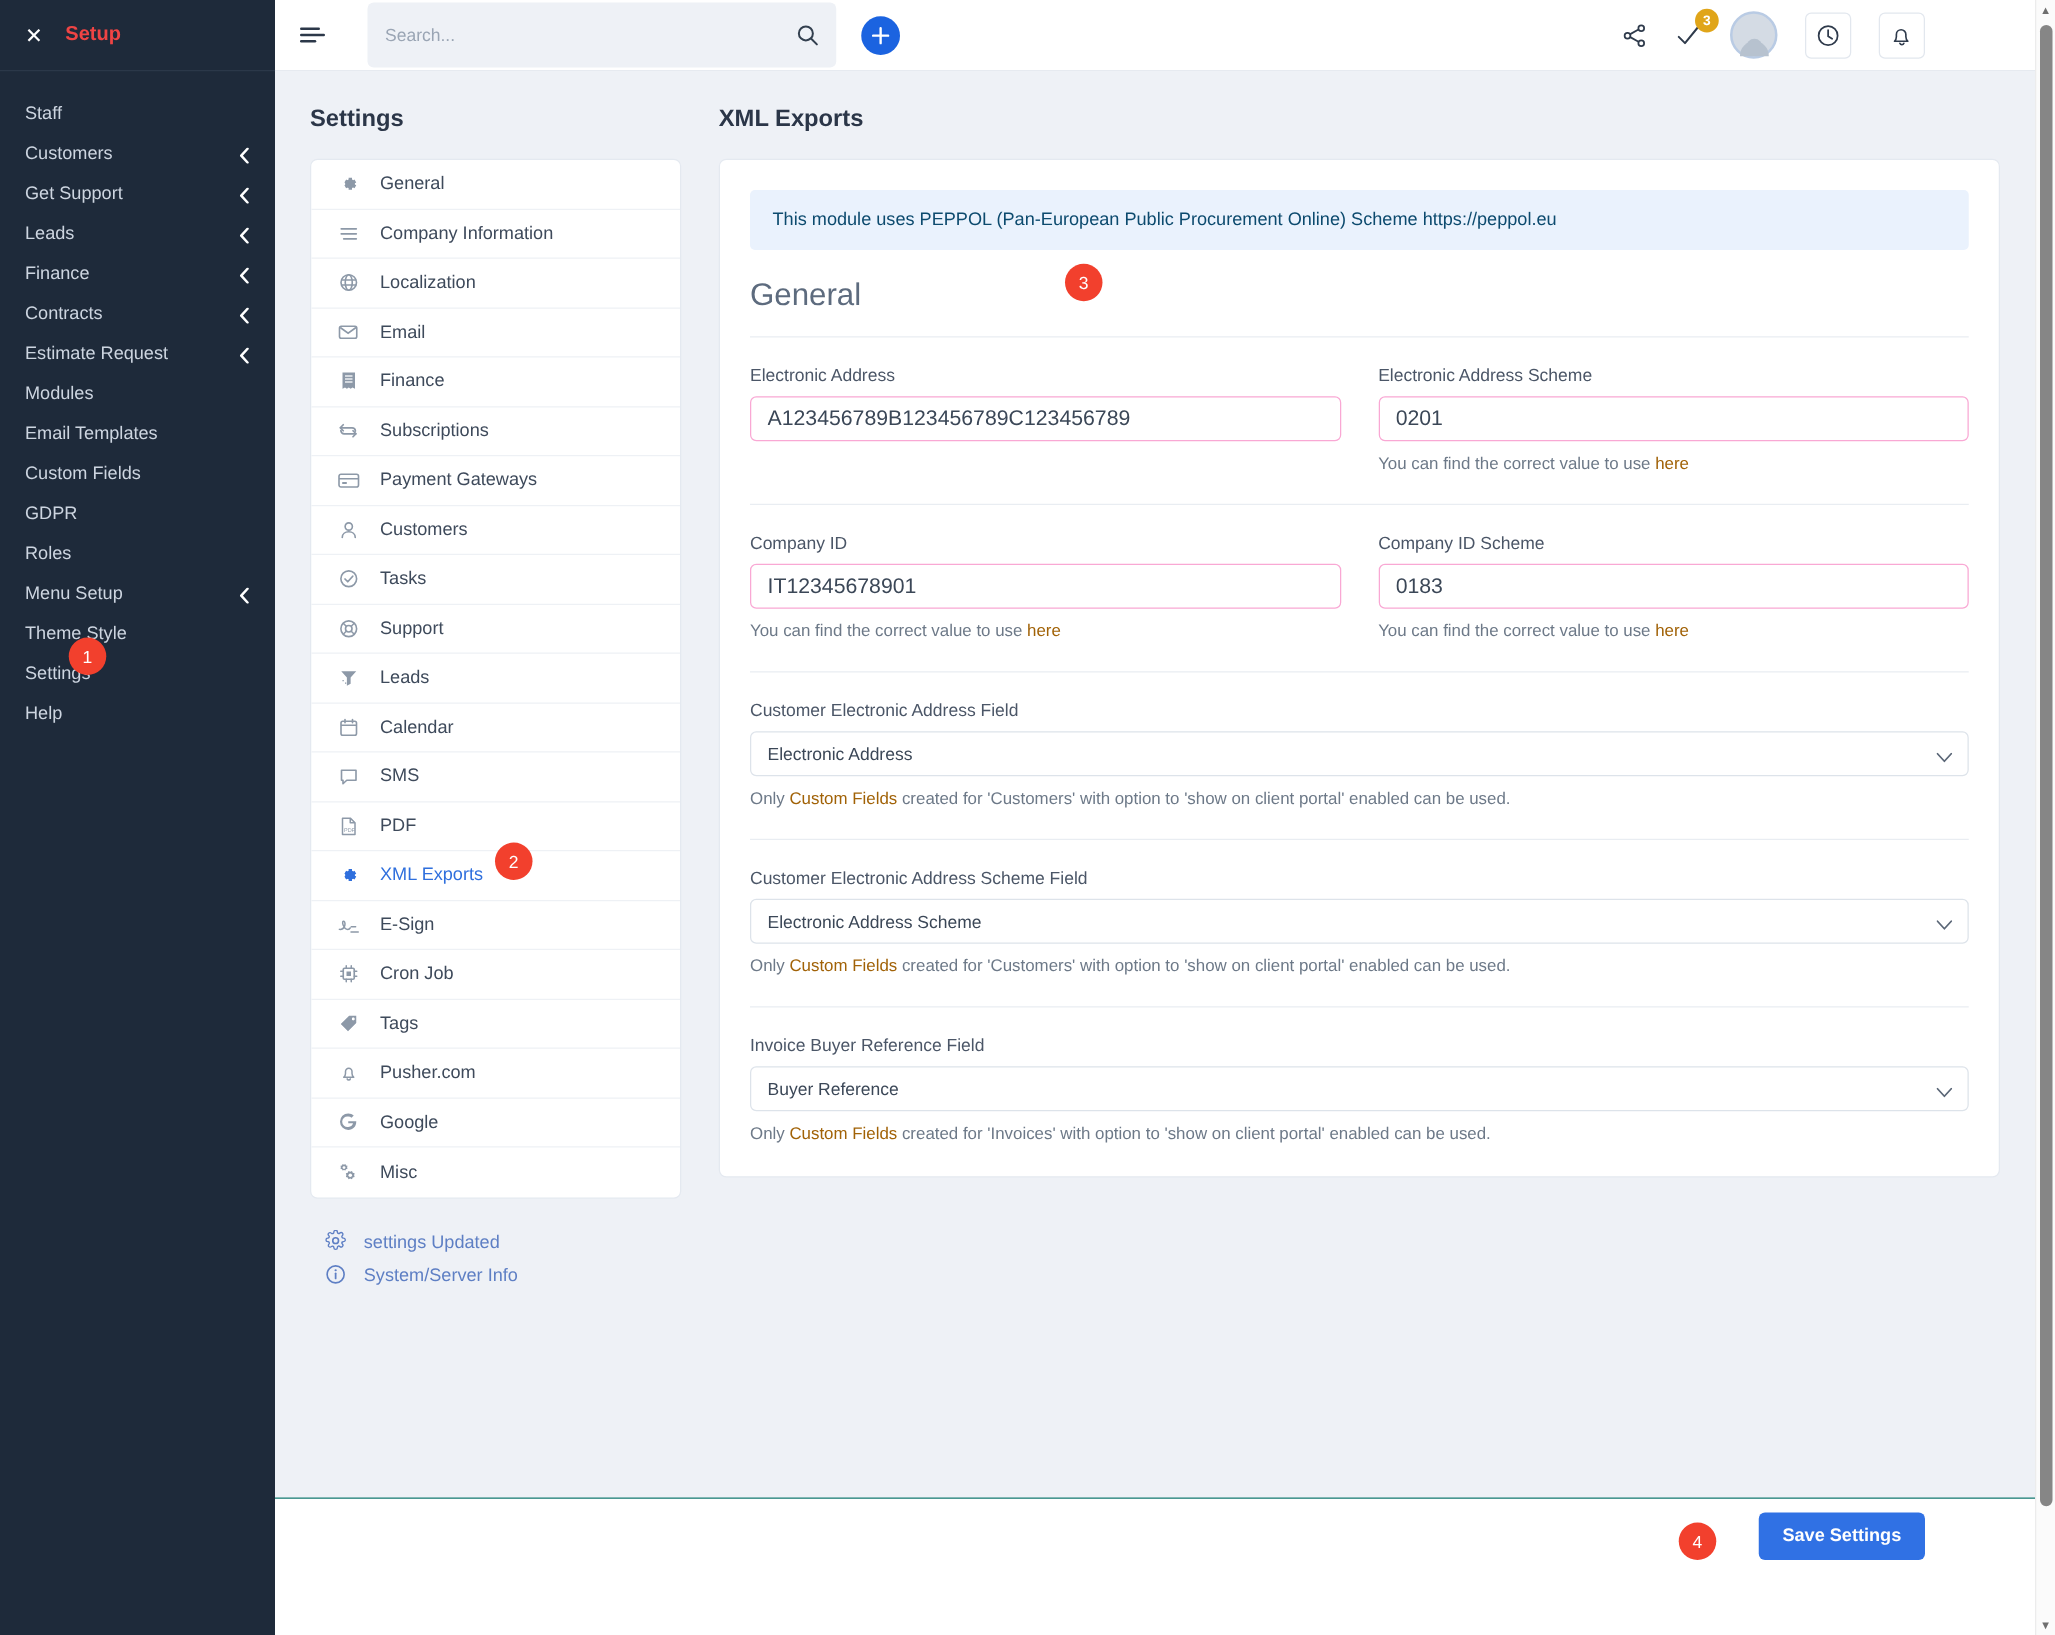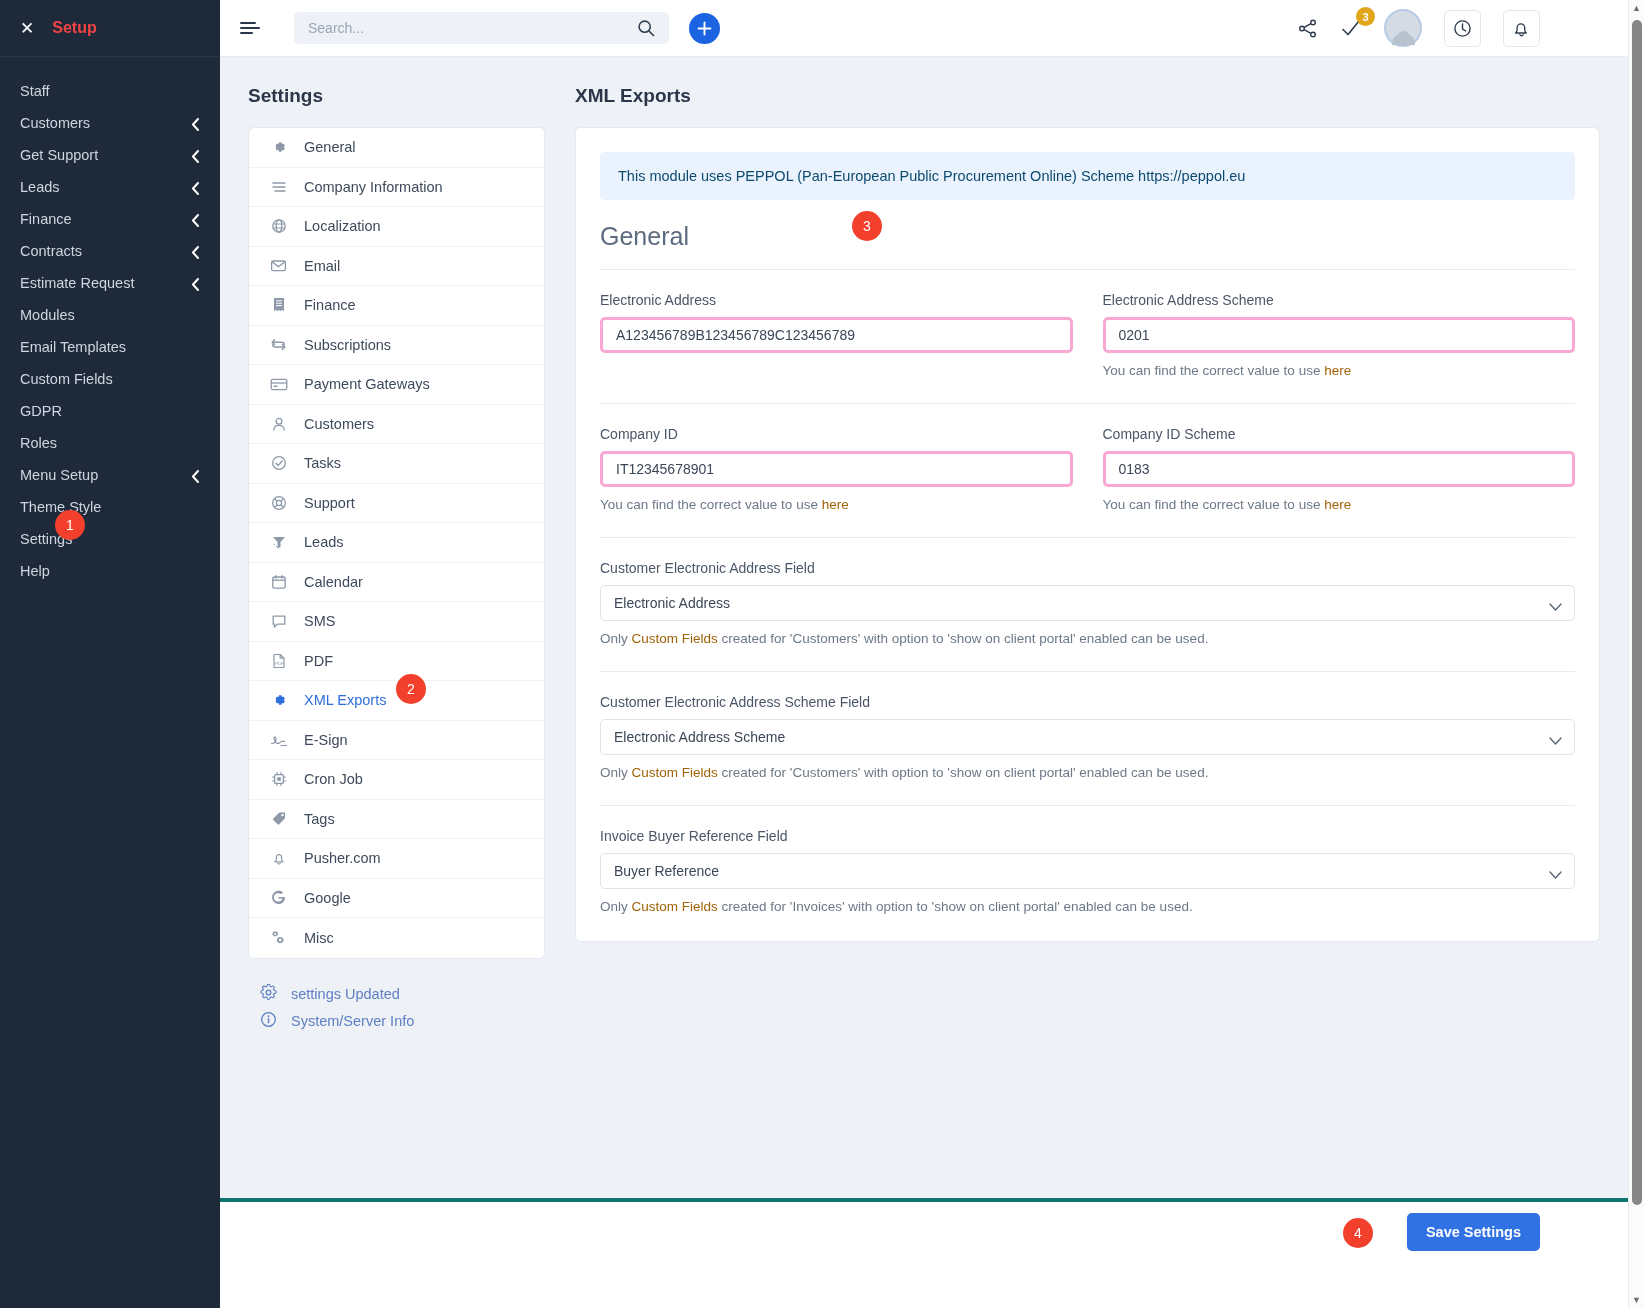--- a/index.html
+++ b/index.html
@@ -40,21 +40,21 @@
     width: 1424px; height: 57px;
     background: #fff; border-bottom: 1px solid #e6eaf0;
     display: flex; align-items: center;
   }
   .hamburger { margin-left: 20px; width: 22px; cursor: pointer; }
   .hamburger span { display:block; height:2px; background:#2c3849; margin:3px 0; border-radius:1px;}
   .hamburger span:nth-child(1){width:16px;}
   .hamburger span:nth-child(2){width:20px;}
   .hamburger span:nth-child(3){width:13px;}
   .searchbox {
-    margin-left: 32px; width: 375px; height: 32px;
+    margin-left: 32px; width: 375px; height: 52px;
     background: #eef1f6; border-radius: 5px;
     display: flex; align-items: center; padding: 0 14px;
   }
   .searchbox input {
     flex: 1; border: none; background: transparent; outline: none;
     font-size: 14px; color: #3c4859; font-family: inherit;
   }
   .searchbox input::placeholder { color: #9aa5b4; }
   .search-ico { color: #33404f; display:flex; cursor:pointer; }
   .plus-btn {
@@ -132,22 +132,22 @@
   .sec-title {
     font-size: 25px; color: #5d6b7e; font-weight: 400;
     padding-bottom: 18px; border-bottom: 1px solid #e9edf2;
     position: relative; display:block;
   }
   .form-row { display: flex; gap: 30px; padding-top: 22px; align-items: flex-end; }
   .fg { flex: 1; }
   .fg.full { width: 100%; }
   .flabel { font-size: 14px; color: #4b5667; margin-bottom: 9px; display: block; }
   .finput {
-    width: 100%; height: 36px; border: 3px solid #f9a8d4; border-radius: 5px;
-    padding: 0 13px; font-size: 14px; color: #3b4757; font-family: inherit;
+    width: 100%; height: 36px; border: 1px solid #f9a8d4; border-radius: 5px;
+    padding: 0 13px; font-size: 17px; color: #3b4757; font-family: inherit;
     outline: none; background: #fff;
   }
   .fhelp { font-size: 13.5px; color: #6d7988; margin-top: 10px; min-height: 18px; }
   .fhelp a, .link { color: #a16207; text-decoration: none; cursor: pointer; }
   .sep { border-bottom: 1px solid #e9edf2; margin-top: 22px; }
   .fselect-wrap { position: relative; }
   .fselect {
     width: 100%; height: 36px; border: 1px solid #dde3ea; border-radius: 5px;
     padding: 0 34px 0 13px; font-size: 14px; color: #3b4757;
     font-family: inherit; outline: none; background: #fff;
@@ -155,21 +155,21 @@
   }
   .chev {
     position: absolute; right: 13px; top: 13px; pointer-events: none;
     color: #5b6777;
   }
 
   
   .bottombar {
     position: absolute; left: 220px; top: 1198px;
     width: 1424px; height: 110px; background: #fff;
-    border-top: 4px solid #0f766e;
+    border-top: 1px solid #0f766e;
   }
   .save-btn {
     position: absolute; right: 104px; top: 11px;
     background: #3071e4; color: #fff; border: none; border-radius: 5px;
     padding: 11px 19px; font-size: 14.5px; font-weight: 700;
     font-family: inherit; cursor: pointer;
   }
 
   
   .scrollbar {

